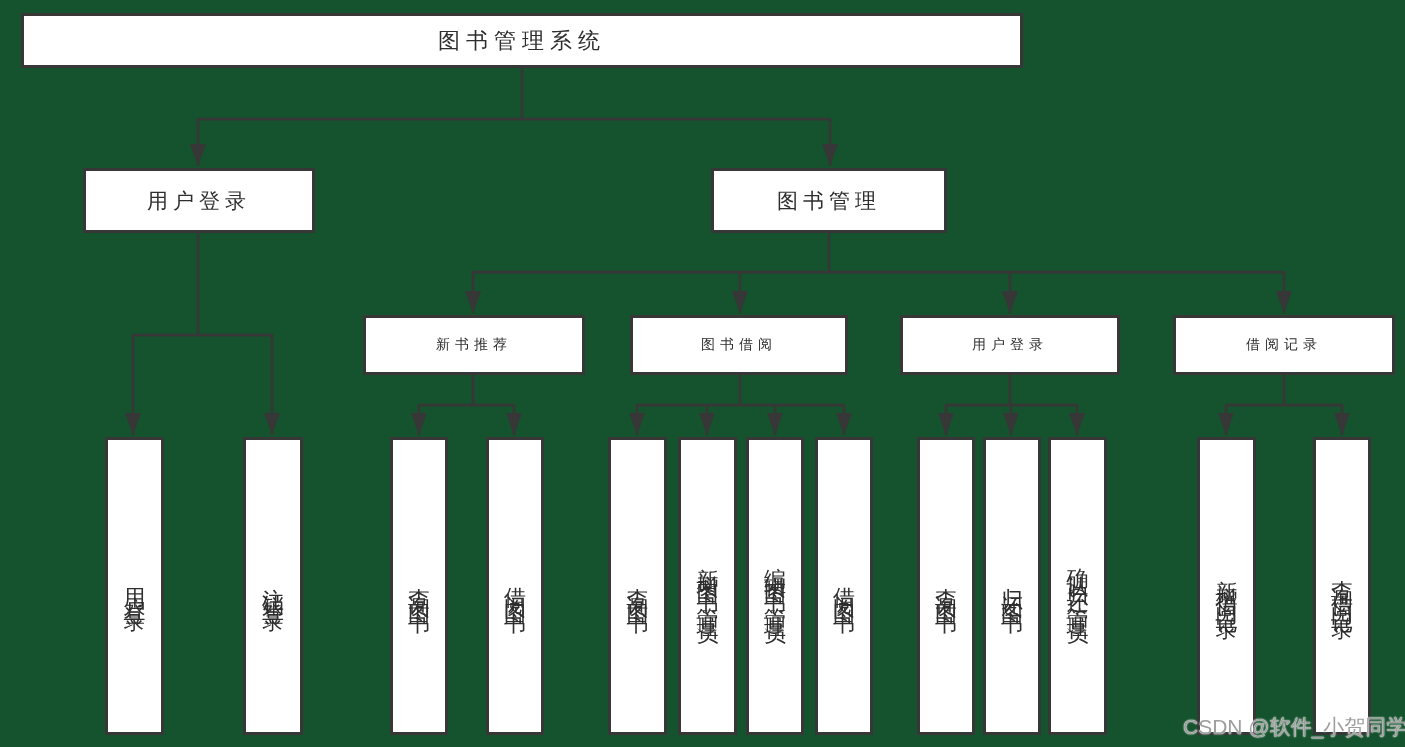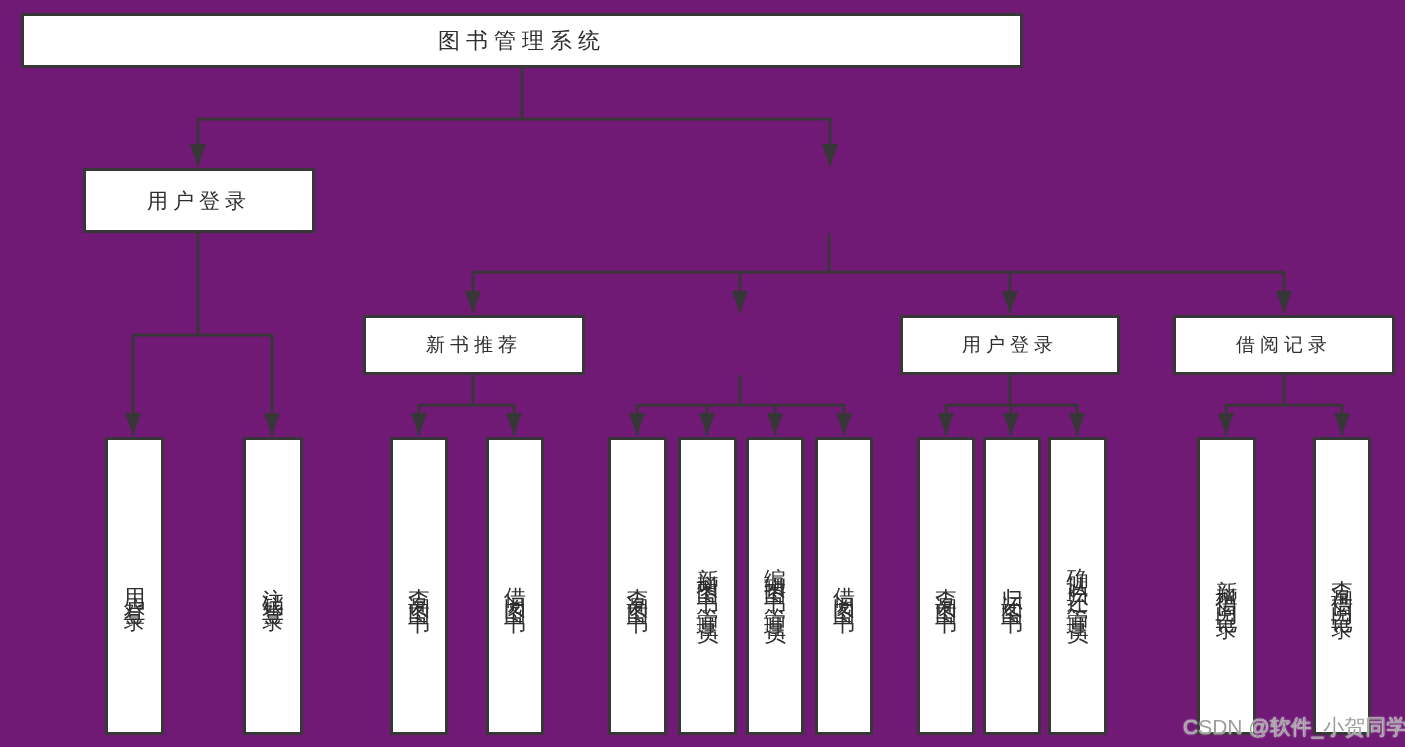--- a/index.html
+++ b/index.html
@@ -1,20 +1,20 @@
 <!DOCTYPE html>
 <html><head>
 <meta charset="utf-8">
 <style>
   html, body { margin: 0; padding: 0; background: #ffffff; }
   #canvas {
     position: relative;
     width: 1405px;
     height: 747px;
-    background: #701a75;
+    background: #14532d;
     font-family: "Liberation Sans", "DejaVu Sans", sans-serif;
     overflow: hidden;
   }
   #connectors {
     position: absolute;
     left: 0; top: 0;
     width: 1405px; height: 747px;
     pointer-events: none;
   }
   .node {
@@ -31,21 +31,21 @@
   .node-root {
     left: 21px; top: 13px; width: 1002px; height: 55px;
     font-size: 22px; letter-spacing: 6px;
   }
   .node-l2 {
     top: 168px; height: 65px;
     font-size: 21px; letter-spacing: 5px;
   }
   .node-l3 {
     top: 315px; height: 60px;
-    font-size: 19px; letter-spacing: 5px;
+    font-size: 14px; letter-spacing: 5px;
   }
   .leaf {
     top: 437px; height: 298px;
   }
   .vtext {
     writing-mode: vertical-rl;
     font-size: 22px;
     letter-spacing: 8px;
     color: #2e2e2e;
     white-space: nowrap;
@@ -109,23 +109,29 @@
     </g>
   </svg>
 
   <div class="node node-root">
     <span>图书管理系统</span>
   </div>
 
   <div class="node node-l2" style="left:83px;width:232px">
     <span>用户登录</span>
   </div>
+  <div class="node node-l2" style="left:711px;width:236px">
+    <span>图书管理</span>
+  </div>
 
   <div class="node node-l3" style="left:363px;width:222px">
     <span>新书推荐</span>
+  </div>
+  <div class="node node-l3" style="left:630px;width:218px">
+    <span>图书借阅</span>
   </div>
   <div class="node node-l3" style="left:900px;width:220px">
     <span>用户登录</span>
   </div>
   <div class="node node-l3" style="left:1173px;width:222px">
     <span>借阅记录</span>
   </div>
 
   <div class="node leaf" style="left:105px;width:59px">
     <span class="vtext">用户登录</span>

